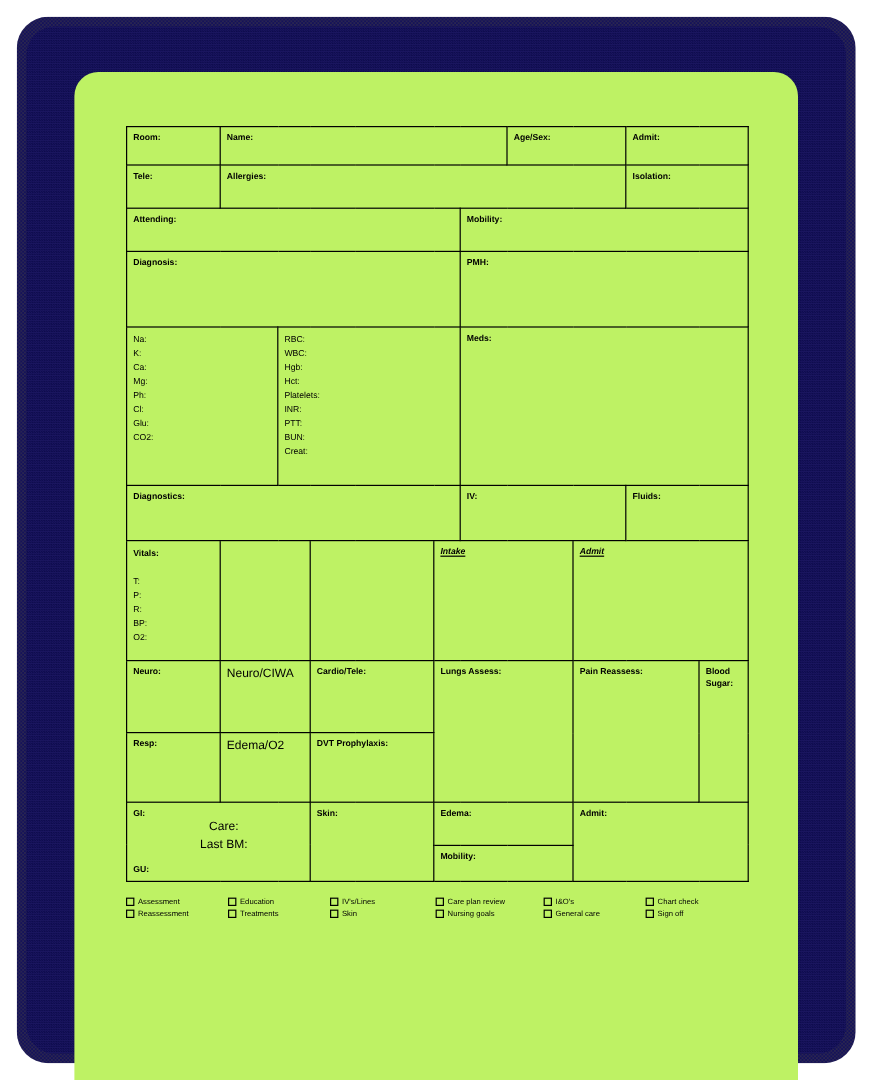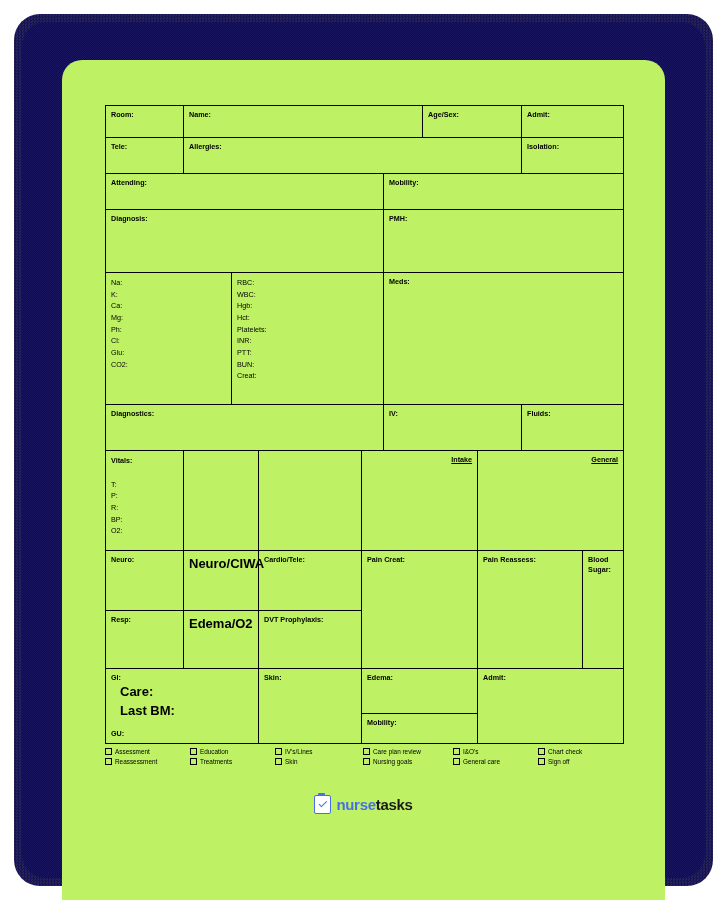--- a/index.html
+++ b/index.html
@@ -62,22 +62,22 @@
   }
   table.form td {
     border: 1px solid #000;
     font-size: 7.2px;
     vertical-align: top;
     padding: 4px 5px 3px 5px;
     line-height: 1.45;
     color: #000;
   }
   .lbl { font-weight: bold; font-size: 7.2px; }
-  .lbl-n { font-weight: bold; font-size: 13px; }
-  .ctr { text-align: right; }
+  .lbl-n { font-weight: normal; font-size: 10px; text-align: center; }
+  .ctr { text-align: left; font-style: italic; }
   .u { text-decoration: underline; }
   .pad-list div { line-height: 1.62; }
   .indent { padding-left: 9px; }
 
   
   .checks {
     position: absolute;
     left: 43px;
     top: 688px;
     width: 518px;
@@ -235,28 +235,28 @@
             <div style="height:12px"></div>
             <div>T:</div>
             <div>P:</div>
             <div>R:</div>
             <div>BP:</div>
             <div>O2:</div>
           </td>
           <td colspan="2"></td>
           <td colspan="2"></td>
           <td colspan="3" class="ctr"><span class="lbl u">Intake</span></td>
-          <td colspan="4" class="ctr"><span class="lbl u">General</span></td>
+          <td colspan="4" class="ctr"><span class="lbl u">Admit</span></td>
         </tr>
 
         <tr>
           <td colspan="1" style="height:52px"><span class="lbl">Neuro:</span></td>
           <td colspan="2"><span class="lbl-n">Neuro/CIWA</span></td>
           <td colspan="2" rowspan="1"><span class="lbl">Cardio/Tele:</span></td>
-          <td colspan="3" rowspan="2"><span class="lbl">Pain Creat:</span></td>
+          <td colspan="3" rowspan="2"><span class="lbl">Lungs Assess:</span></td>
           <td colspan="3" rowspan="2"><span class="lbl">Pain Reassess:</span></td>
           <td colspan="1" rowspan="2">
             <span class="lbl">Blood</span><br>
             <span class="lbl">Sugar:</span>
           </td>
         </tr>
 
         <tr>
           <td colspan="1" style="height:50px"><span class="lbl">Resp:</span></td>
           <td colspan="2"><span class="lbl-n">Edema/O2</span></td>
@@ -338,19 +338,15 @@
             <span class="box"></span>
             <span>Chart check</span>
           </div>
         <div class="check-item">
             <span class="box"></span>
             <span>Sign off</span>
           </div>
       </div>
     </div>
 
-    <div class="logo">
-      <span class="logo-mark"></span>
-      <span class="logo-text"><span class="nurse">nurse</span><span class="tasks">tasks</span></span>
-    </div>
 
   </div>
 </div>
 
 </body></html>

